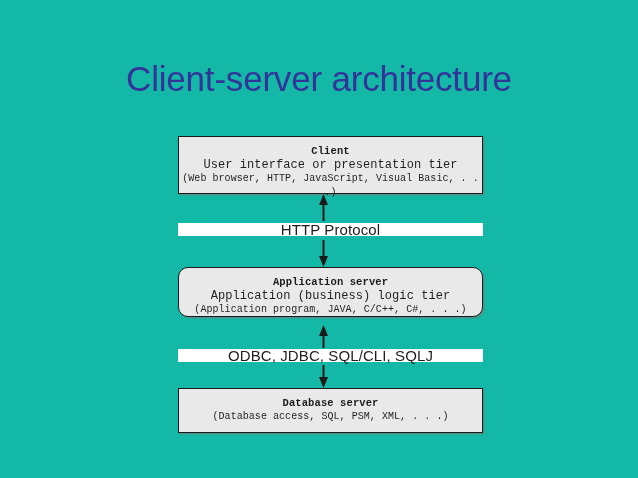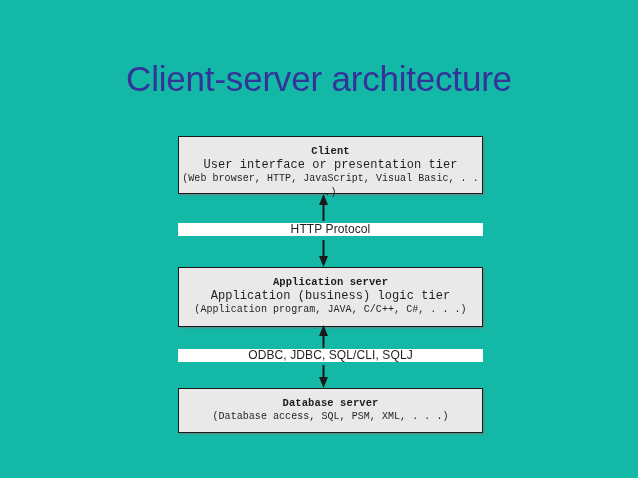--- a/index.html
+++ b/index.html
@@ -54,21 +54,21 @@
     box-sizing: border-box;
     border: 1.6px solid #1a1a1a;
     background: #e9e9e9;
     box-shadow: 1.5px 1.5px 0 0 rgba(120,120,120,0.55);
     padding-top: 7px;
     text-align: center;
     font-family: Liberation Mono, monospace;
   }
 
   #box-client      { top: 0px;   height: 58px; }
-  #box-appserver   { top: 131px; height: 60px; }
+  #box-appserver   { top: 131px; height: 50px; border-radius: 10px; }
   #box-dbserver    { top: 252px; height: 45px; }
 
   .tier-title {
     font-size: 10.5px;
     font-weight: bold;
     color: #1c1c1c;
     line-height: 14px;
     letter-spacing: 0.1px;
   }
   .tier-sub {
@@ -99,21 +99,21 @@
     position: absolute;
     left: 0;
     top: 0;
   }
 
   .connector-label {
     position: absolute;
     left: 0;
     width: 305px;
     text-align: center;
-    font-size: 12px;
+    font-size: 15px;
     color: #1f1f1f;
     line-height: 13px;
     letter-spacing: 0.1px;
     background: #ffffff;
     white-space: nowrap;
   }
   #connector-http .connector-label { top: 29px; }
   #connector-db   .connector-label { top: 24px; }
 </style>
 </head>

